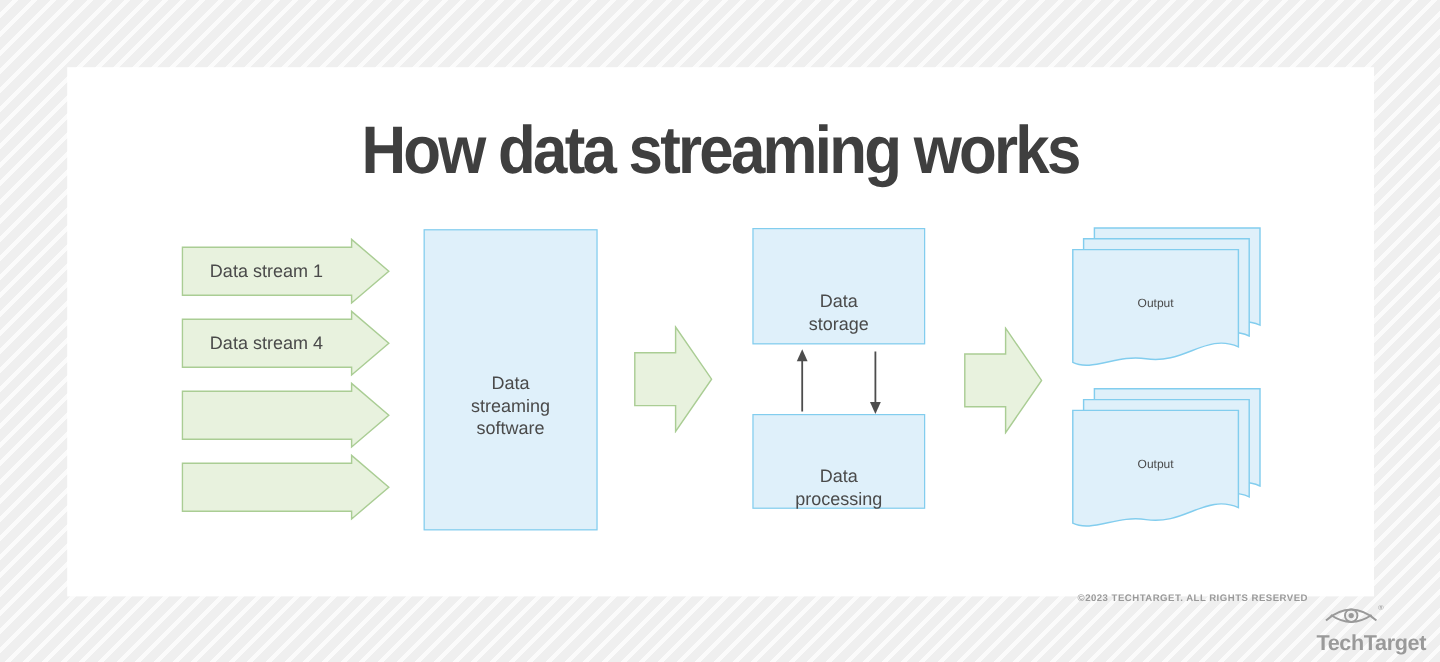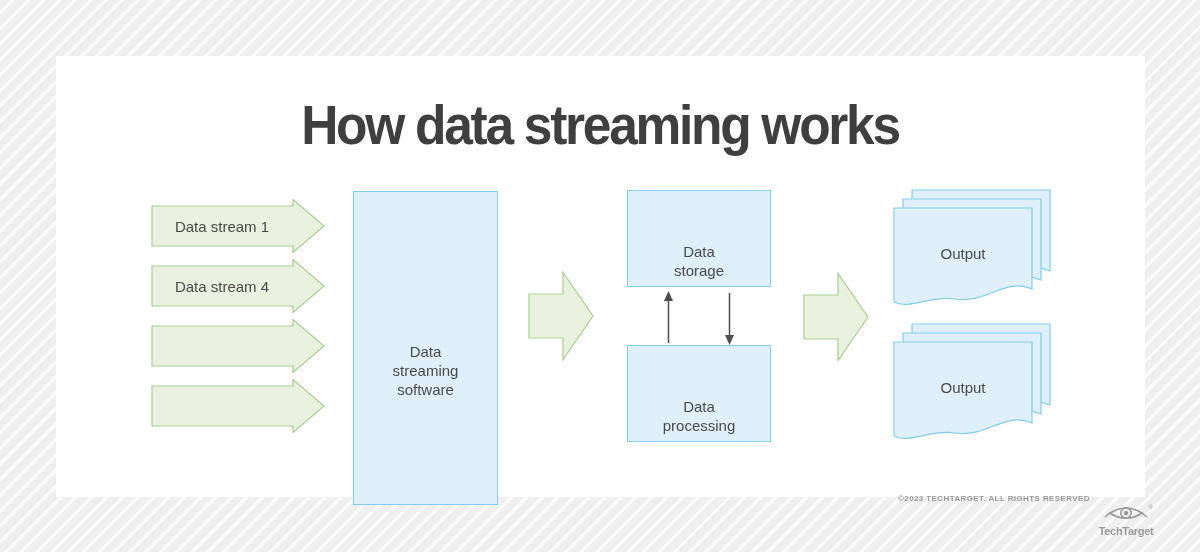--- a/index.html
+++ b/index.html
@@ -28,32 +28,32 @@
   .stream{position:absolute;width:176px;height:56px;}
   .stream .stream-label{
     position:absolute;left:0;top:0;width:142px;height:56px;
     display:flex;align-items:center;justify-content:center;
     font-size:15px;color:var(--ink);
   }
   .doc-stack{position:absolute;width:158px;height:122px;}
   .doc-stack .doc-label{
     position:absolute;left:0;top:18px;width:140px;height:92px;
     display:flex;align-items:center;justify-content:center;
-    font-size:15px;color:var(--ink);
+    font-size:10px;color:var(--ink);
   }
   .footer-copy{
     position:absolute;top:494px;right:110px;
     font-size:8px;font-weight:bold;letter-spacing:0.4px;color:var(--muted);
     white-space:nowrap;
   }
   .brand{
     position:absolute;left:1097px;top:504px;width:58px;text-align:center;
   }
   .brand .brand-name{
-    font-size:11px;font-weight:bold;color:var(--muted);letter-spacing:-0.3px;
+    font-size:18px;font-weight:bold;color:var(--muted);letter-spacing:-0.3px;
   }
   .brand .reg{
     position:absolute;right:2px;top:0;font-size:6px;color:var(--muted);
   }
 </style>
 </head>
 <body>
 
 <div class="card"></div>
 
@@ -75,21 +75,21 @@
   <svg width="176" height="56" viewBox="0 0 176 56">
     <path d="M1,8 H142 V1.5 L173,28 L142,54.5 V48 H1 Z" style="fill:var(--green-fill);stroke:var(--green-stroke);stroke-width:1.2"></path>
   </svg>
 </div>
 <div class="stream" style="left:151px;top:378px;">
   <svg width="176" height="56" viewBox="0 0 176 56">
     <path d="M1,8 H142 V1.5 L173,28 L142,54.5 V48 H1 Z" style="fill:var(--green-fill);stroke:var(--green-stroke);stroke-width:1.2"></path>
   </svg>
 </div>
 
-<div class="box" style="left:353px;top:191px;width:145px;height:314px;">
+<div class="box" style="left:353px;top:191px;width:145px;height:251px;">
   <div class="node-label" style="max-width:92px;">Data streaming software</div>
 </div>
 
 <svg class="abs" style="left:528px;top:271px;" width="66" height="90" viewBox="0 0 66 90">
   <path d="M1,23 H35 V1.5 L65,45 L35,88.5 V67 H1 Z" style="fill:var(--green-fill);stroke:var(--green-stroke);stroke-width:1.2"></path>
 </svg>
 
 <div class="box" style="left:627px;top:190px;width:144px;height:97px;">
   <div class="node-label" style="max-width:66px;">Data storage</div>
 </div>
@@ -98,21 +98,21 @@
   <g>
     <line x1="8.5" y1="54" x2="8.5" y2="11" style="stroke:var(--arrow-line);stroke-width:1.5"></line>
     <path d="M8.5,2 L13,12 L4,12 Z" style="fill:var(--arrow-line)"></path>
   </g>
   <g>
     <line x1="69.5" y1="4" x2="69.5" y2="47" style="stroke:var(--arrow-line);stroke-width:1.5"></line>
     <path d="M69.5,56 L65,46 L74,46 Z" style="fill:var(--arrow-line)"></path>
   </g>
 </svg>
 
-<div class="box" style="left:627px;top:345px;width:144px;height:97px;">
+<div class="box" style="left:627px;top:345px;width:144px;height:79px;">
   <div class="node-label" style="max-width:80px;">Data processing</div>
 </div>
 
 <svg class="abs" style="left:803px;top:272px;" width="66" height="90" viewBox="0 0 66 90">
   <path d="M1,23 H35 V1.5 L65,45 L35,88.5 V67 H1 Z" style="fill:var(--green-fill);stroke:var(--green-stroke);stroke-width:1.2"></path>
 </svg>
 
 <div class="doc-stack" style="left:893px;top:189px;">
   <svg width="158" height="122" viewBox="0 0 158 122">
     <g style="fill:var(--blue-fill);stroke:var(--blue-stroke);stroke-width:1.2">

